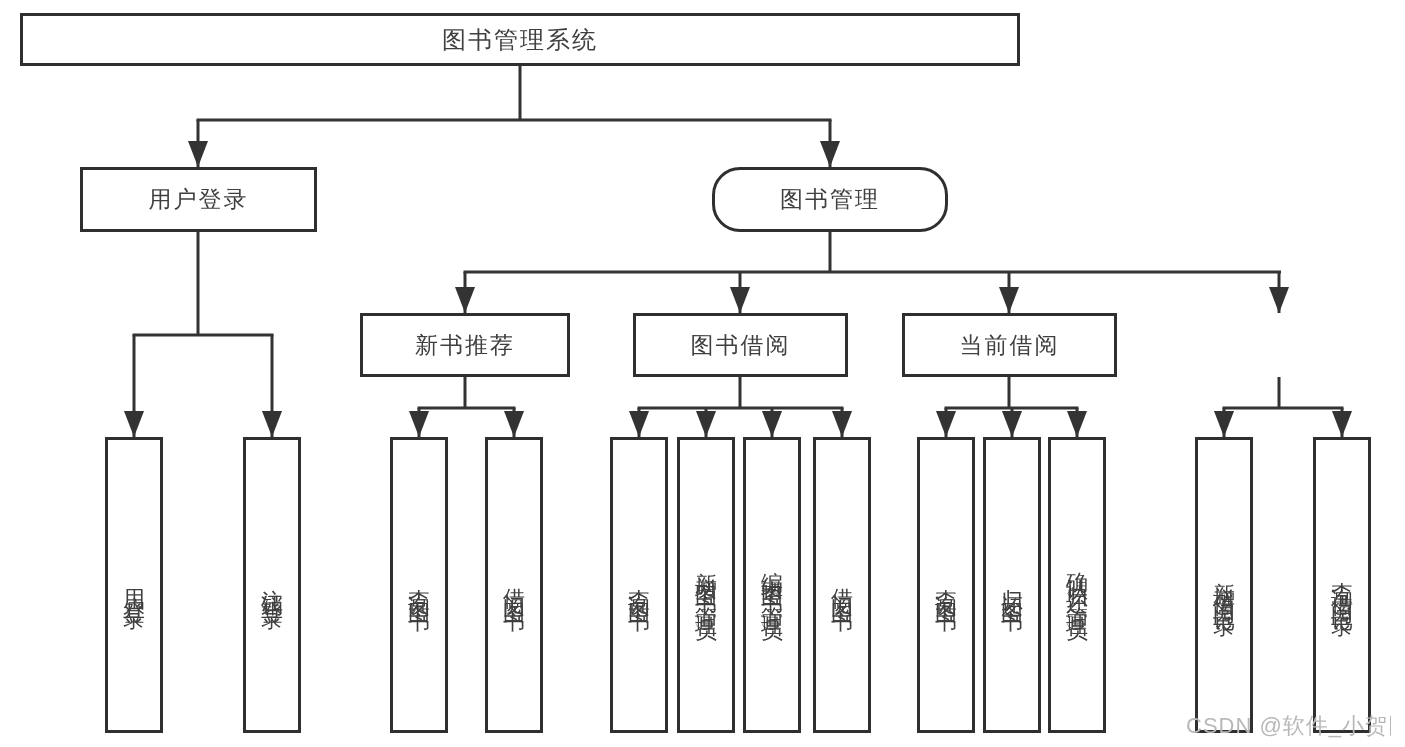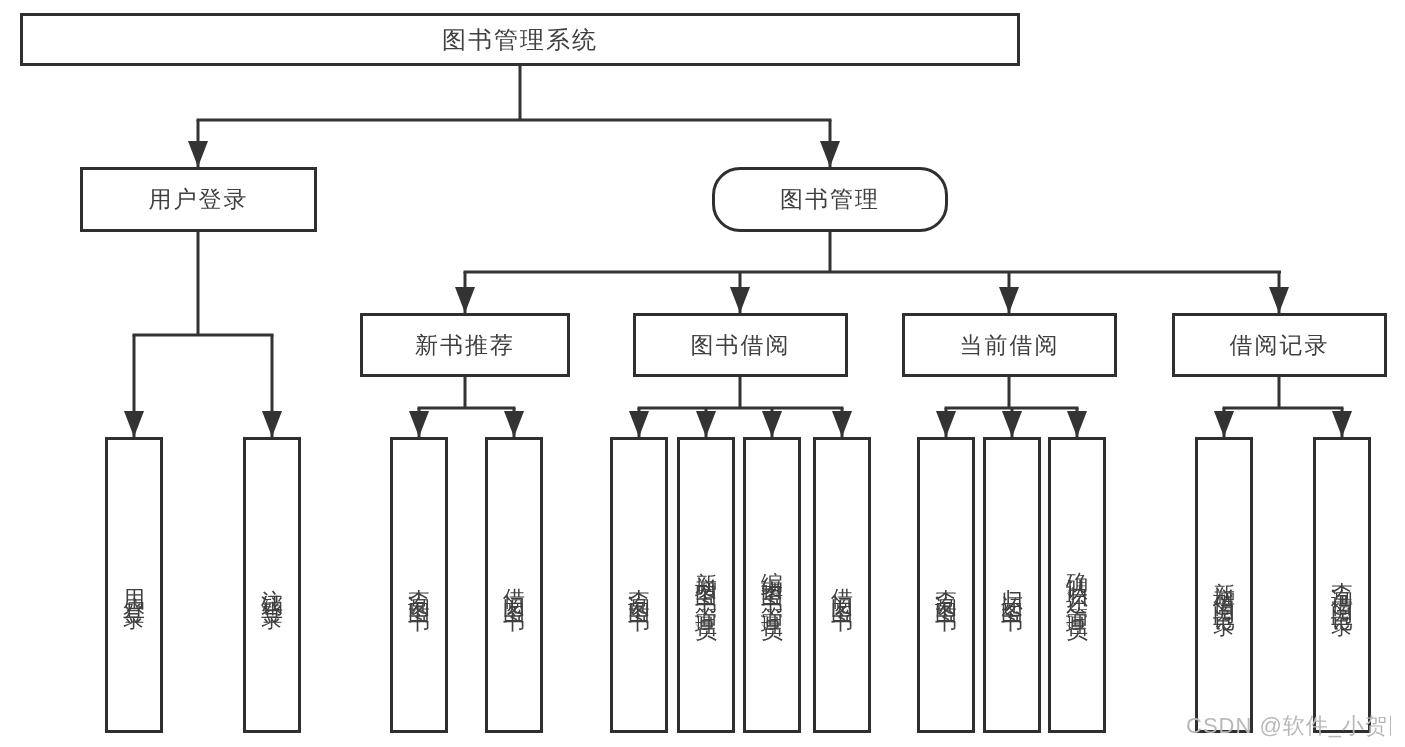--- a/index.html
+++ b/index.html
@@ -112,23 +112,20 @@
 
   <div class="box" style="left:633px;top:313px;width:215px;height:64px;">
     <span class="hlbl">图书借阅</span>
   </div>
   <div class="box" style="left:360px;top:313px;width:210px;height:64px;">
     <span class="hlbl">新书推荐</span>
   </div>
   <div class="box" style="left:902px;top:313px;width:215px;height:64px;text-align:right;">
     <span class="hlbl">当前借阅</span>
   </div>
-  <div class="box" style="left:1172px;top:313px;width:215px;height:64px;">
-    <span class="hlbl">借阅记录</span>
-  </div>
 
   <div class="box leaf" style="left:105px;">
     <span class="vlbl">用户登录</span>
   </div>
   <div class="box leaf" style="left:243px;">
     <span class="vlbl">注销登录</span>
   </div>
 
   <div class="box leaf" style="left:390px;">
     <span class="vlbl">查询图书</span>

